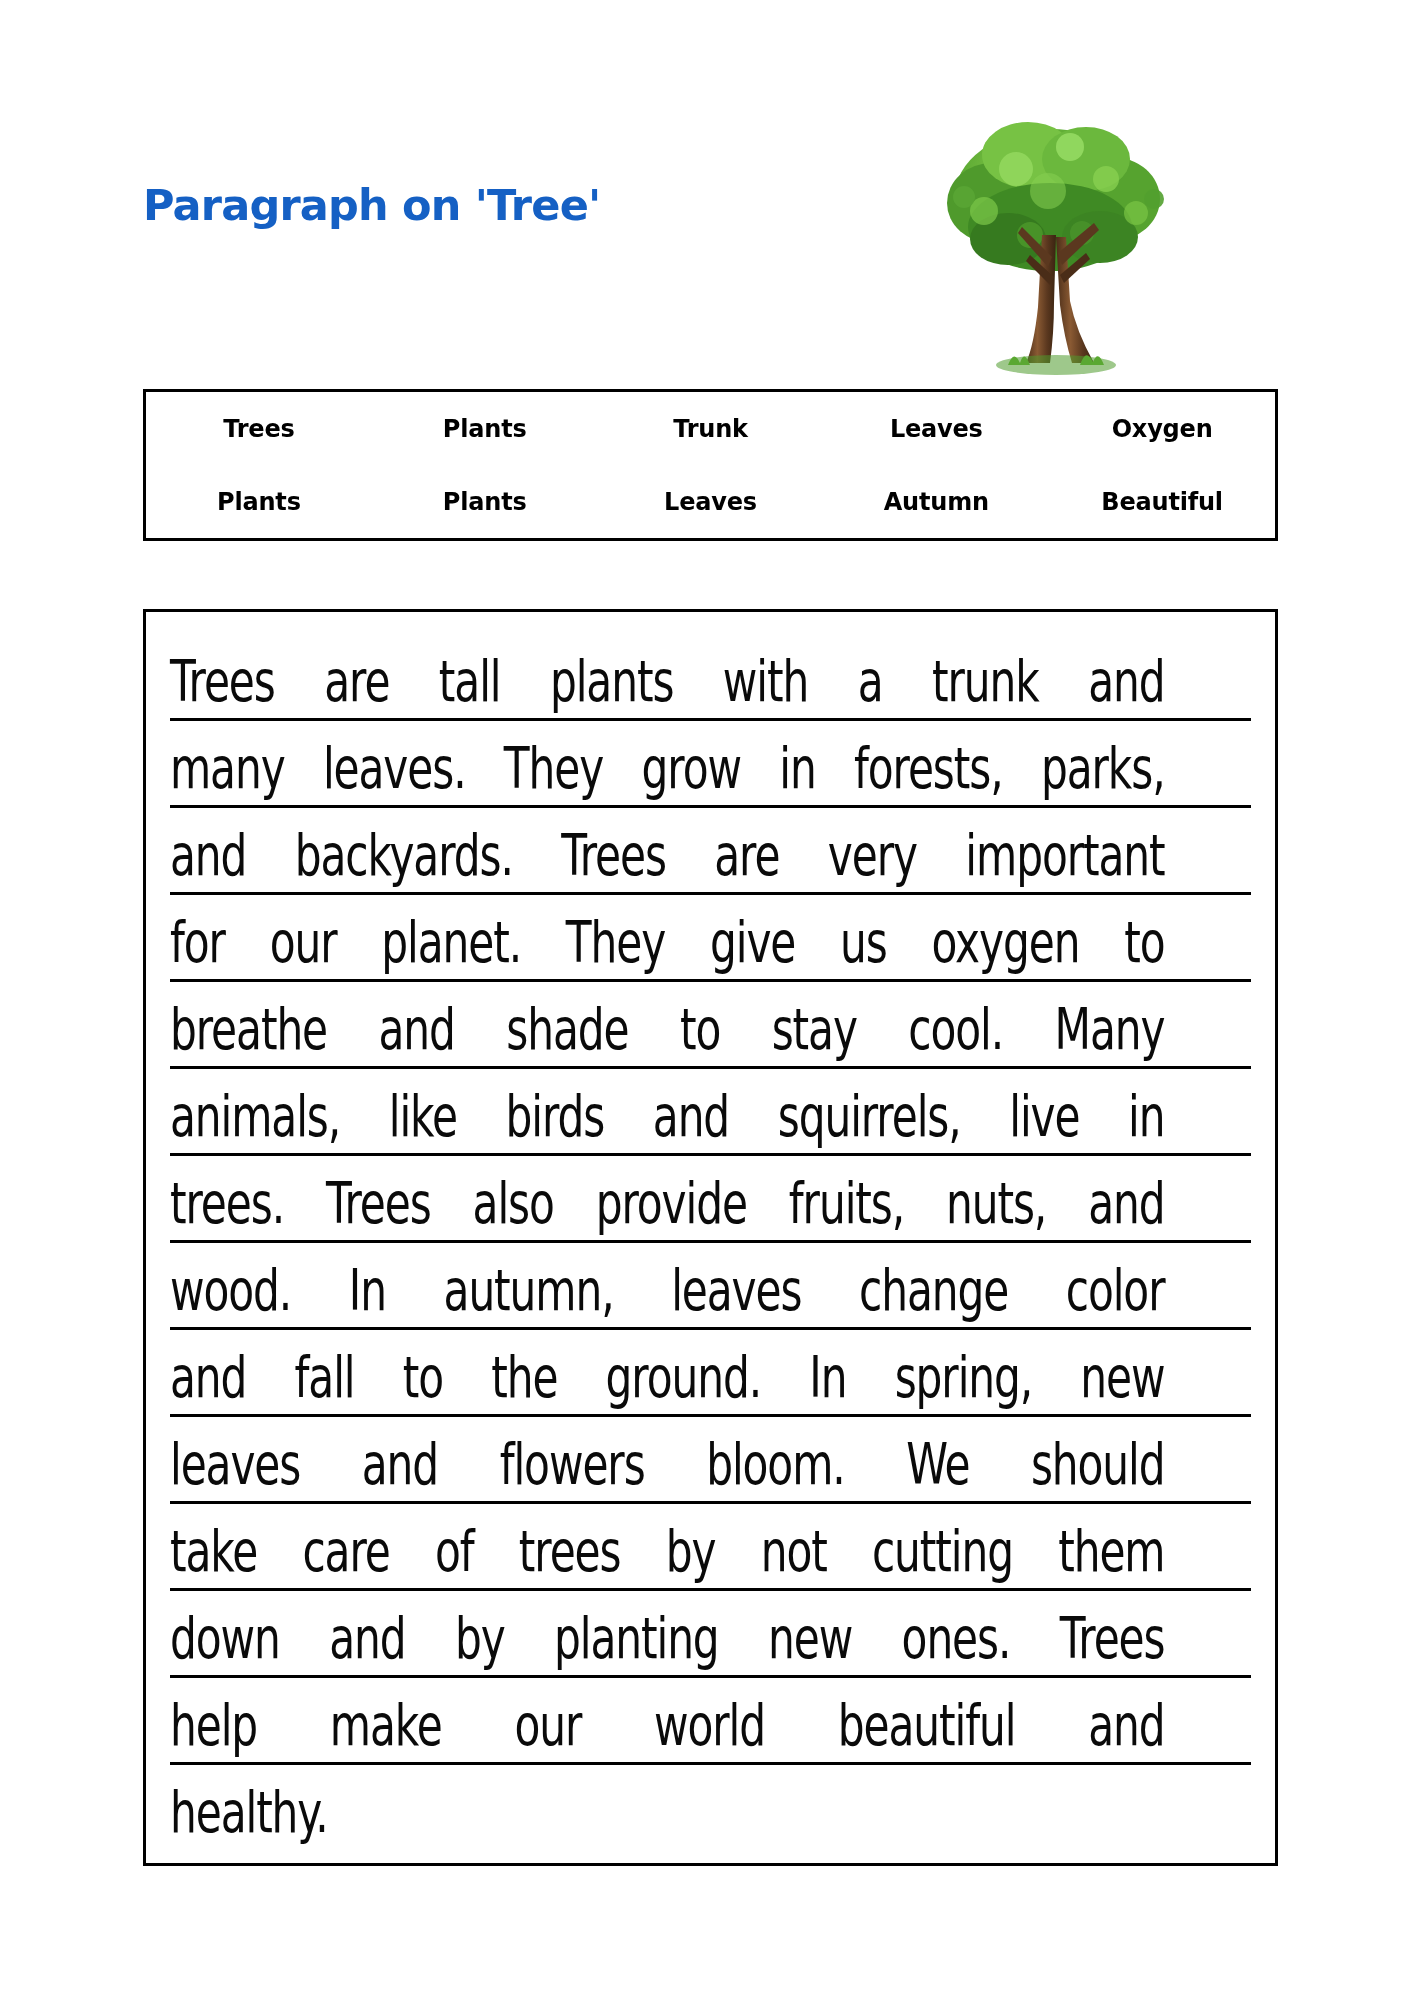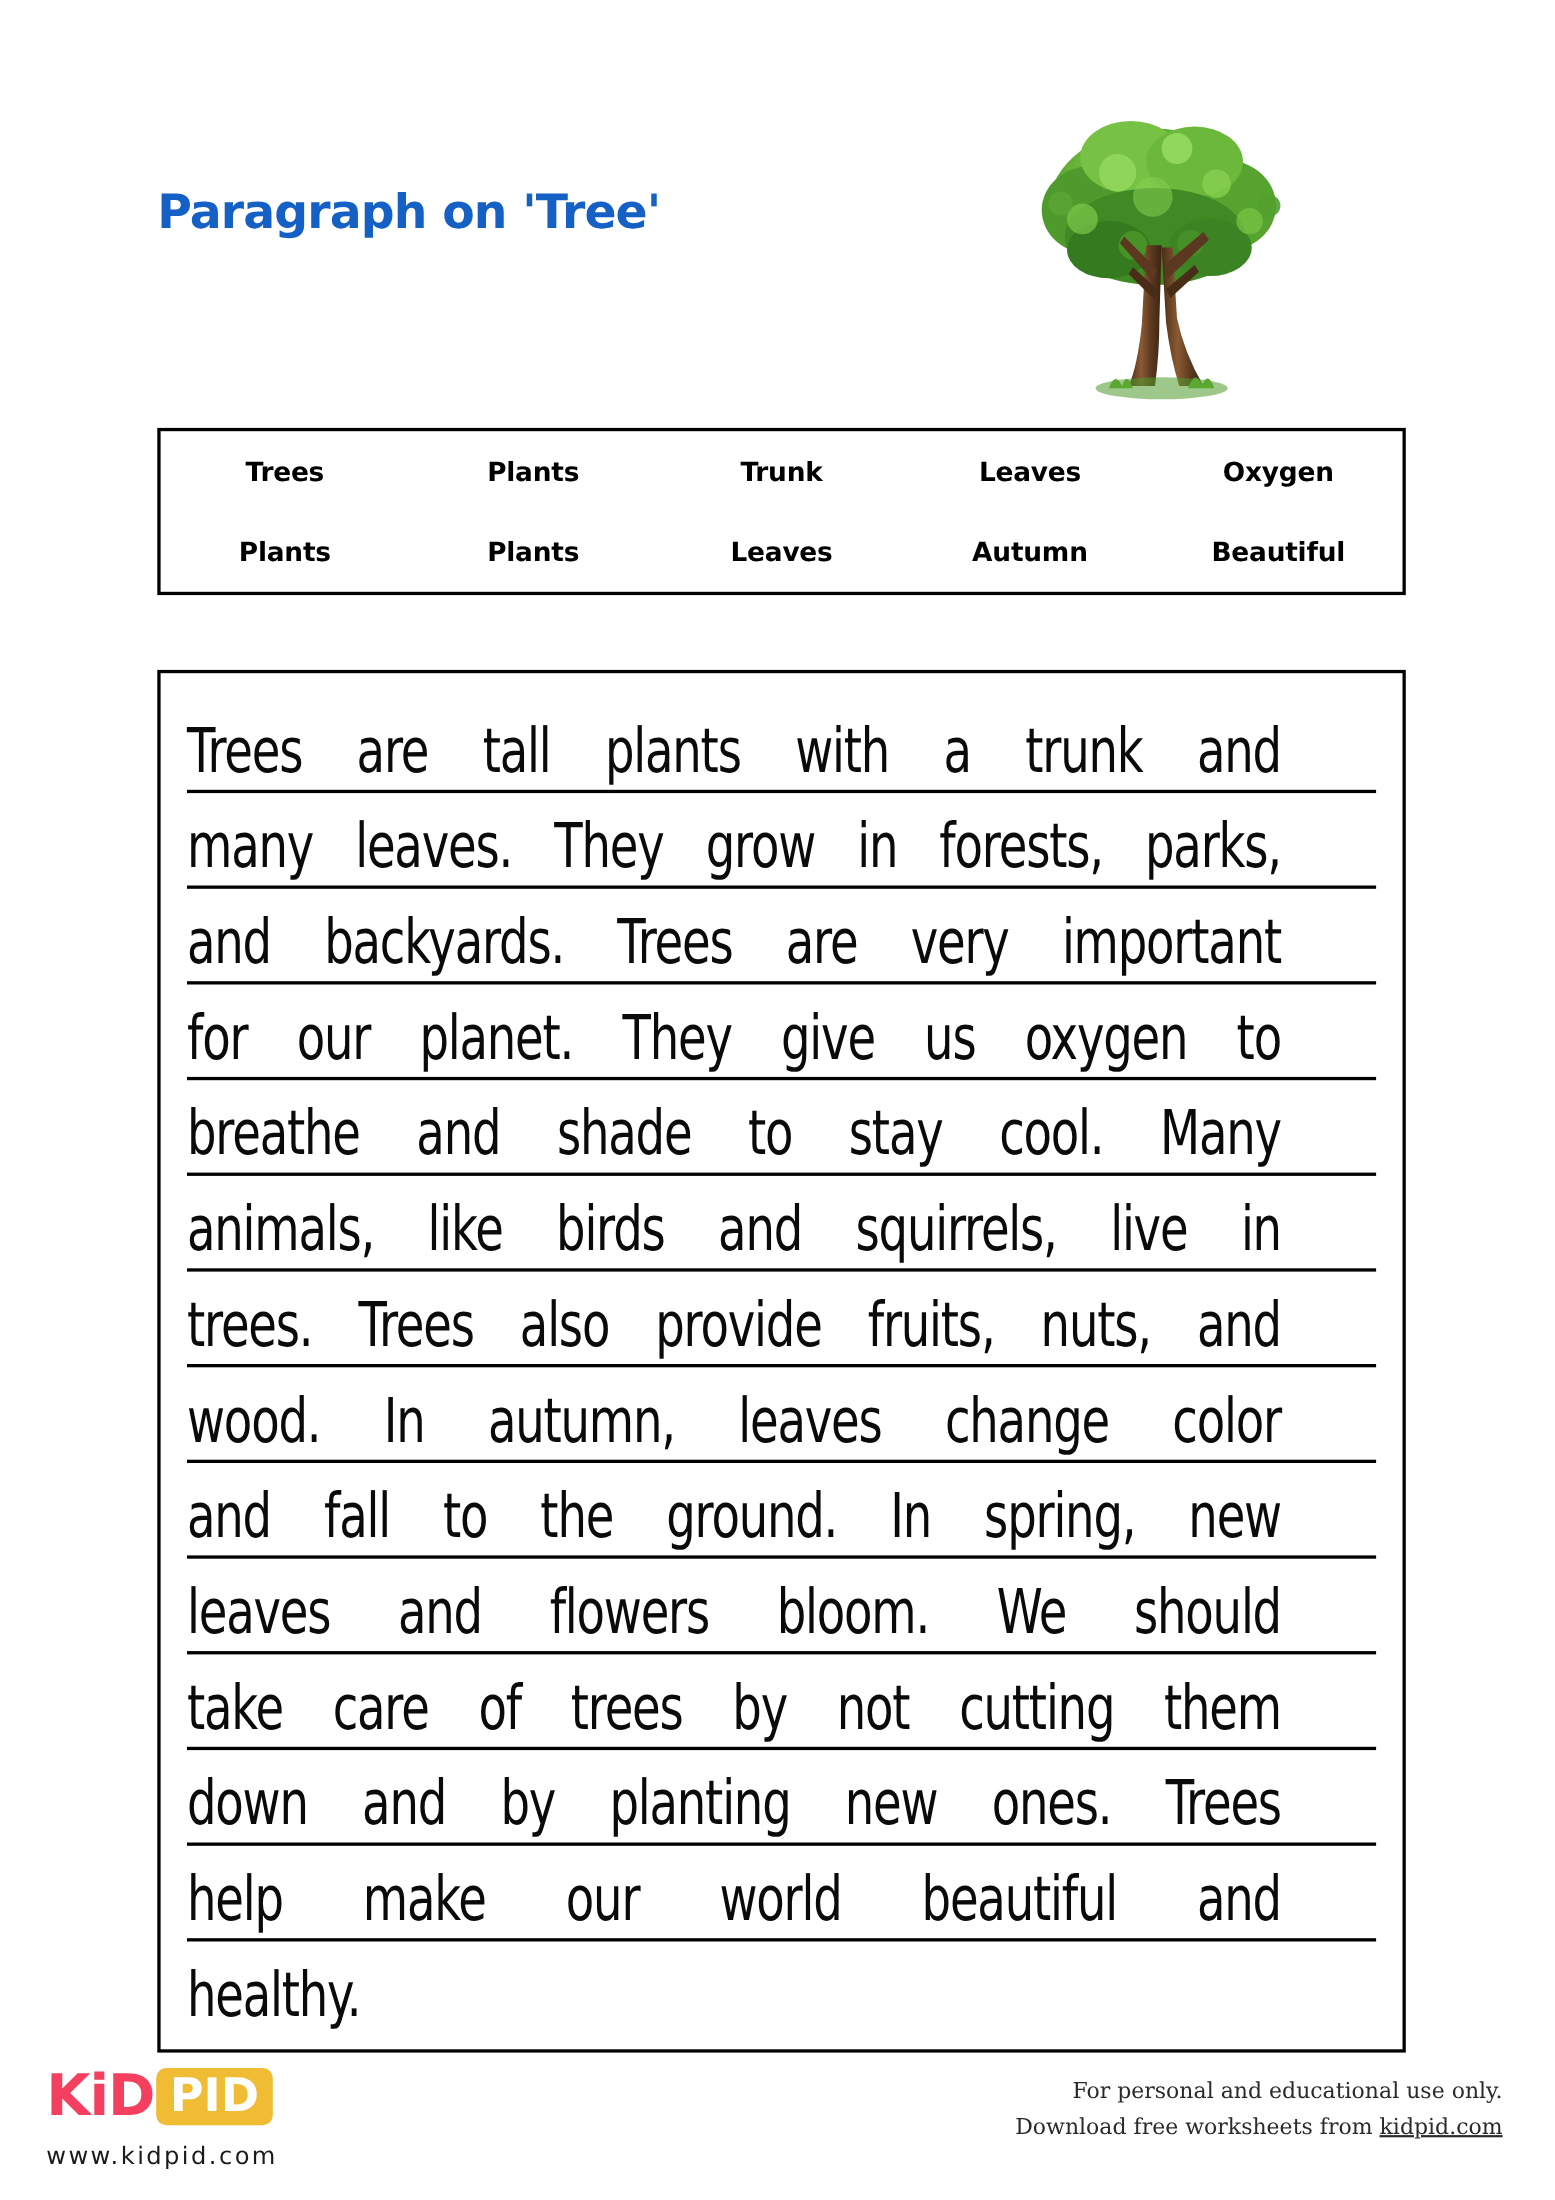--- a/index.html
+++ b/index.html
@@ -20,21 +20,21 @@
     position: relative;
     width: 1414px;
     height: 2000px;
     background: #ffffff;
   }
 
   
   .header {
     position: absolute;
     left: 0;
-    top: 0;
+    top: 12px;
     width: 1260px;
     height: 380px;
   }
 
   .title {
     position: absolute;
     left: 143px;
     top: 172px;
     font-family: "DejaVu Sans", sans-serif;
     font-size: 43px;
@@ -452,25 +452,14 @@
         </div>
       <div class="rule"></div>
     </div>
     <div class="write-line">
       <div class="hw nostretch" style="justify-content: flex-start;">
           <span class="w">healthy.</span>
         </div>
     </div>
   </div>
 
-  <div class="footer">
-    <div class="logo">
-      <span class="logo-kid">KiD</span>
-      <span class="logo-pid">PID</span>
-    </div>
-    <div class="logo-url">www.kidpid.com</div>
-    <div class="legal">
-      <div>For personal and educational use only.</div>
-      <div><span>Download free worksheets from </span><span class="link">kidpid.com</span></div>
-    </div>
-  </div>
 
 </div>
 
 </body></html>

